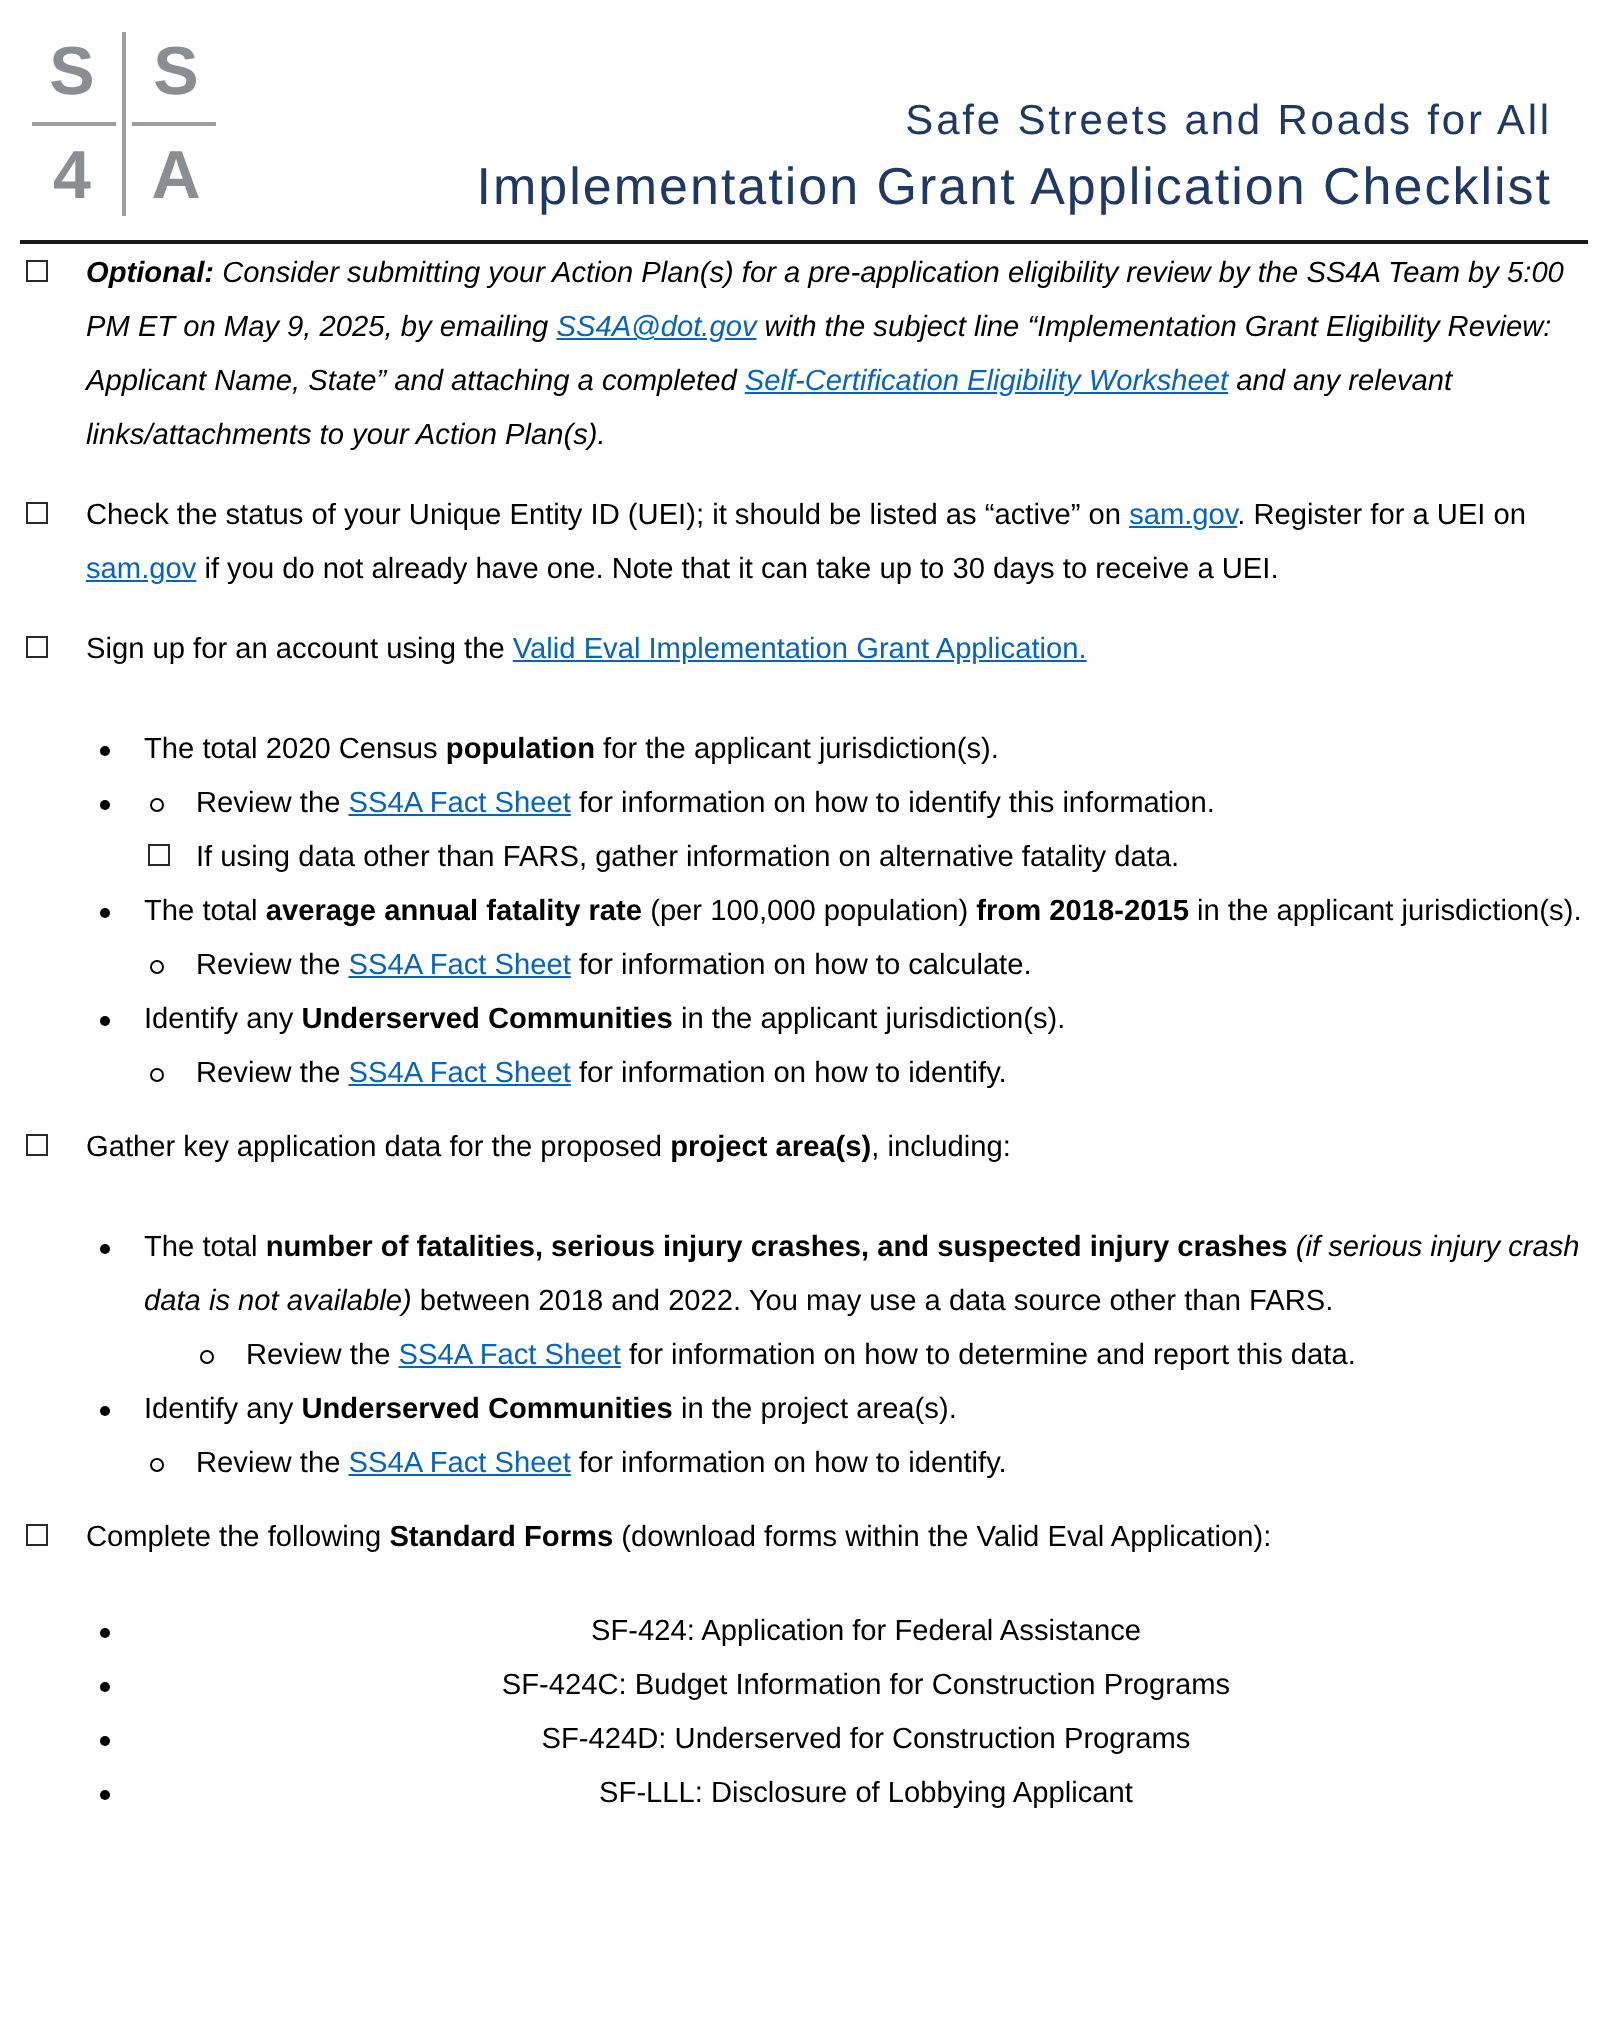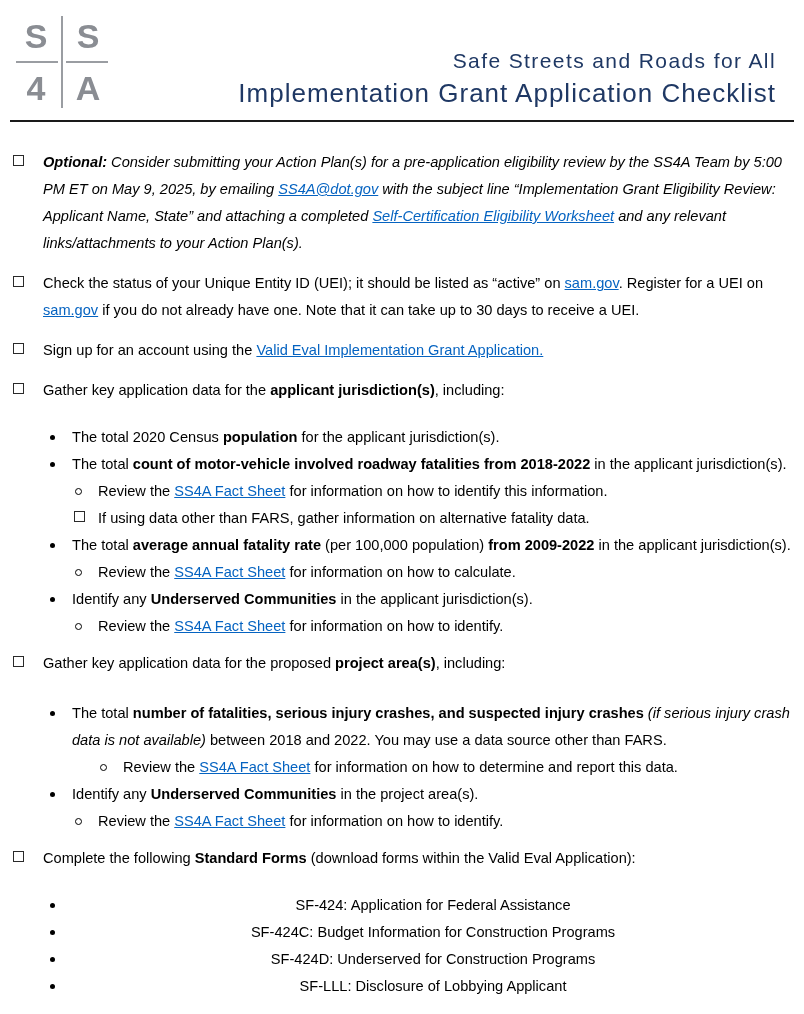--- a/index.html
+++ b/index.html
@@ -103,21 +103,21 @@
     position: absolute;
     left: 10px;
     top: 120px;
     width: 784px;
     height: 2px;
     background: #1a1a1a;
   }
 
   
   .content {
-    padding: 27px 10px 0 10px;
+    padding: 2px 10px 0 10px;
     font-size: 14.6px;
     line-height: 27px;
   }
 
   
   .item-l0 {
     position: relative;
     padding-left: 33px;
     margin-bottom: 13px;
   }
@@ -263,50 +263,45 @@
     <div class="item-l0">
       <span class="cbx"></span>
       <span><span>Check the status of your Unique Entity ID (UEI); it should be listed as “active” on </span><span class="lnk">sam.gov</span><span>. Register for a UEI on </span><span class="lnk">sam.gov</span><span> if you do not already have one. Note that it can take up to 30 days to receive a UEI.</span></span>
     </div>
 
     <div class="item-l0">
       <span class="cbx"></span>
       <span><span>Sign up for an account using the </span><span class="lnk">Valid Eval Implementation Grant Application.</span></span>
     </div>
 
-    <div class="item-l0" style="margin-bottom:10px;">
-      <span class="cbx"></span>
-      <span><span>Gather key application data for the </span><span class="b">applicant jurisdiction(s)</span><span>, including:</span></span>
-    </div>
 
     <div class="group-gap"></div>
 
     <div class="item-l1">
       <span class="bul"></span>
       <span><span>The total 2020 Census </span><span class="b">population</span><span> for the applicant jurisdiction(s).</span></span>
     </div>
 
     <div class="item-l1">
       <span class="bul"></span>
-      <span><span>The total </span><span class="b">count of motor-vehicle involved roadway fatalities from 2018-2022</span><span> in the applicant jurisdiction(s).</span></span>
     </div>
 
     <div class="item-l2">
       <span class="cir"></span>
       <span><span>Review the </span><span class="lnk">SS4A Fact Sheet</span><span> for information on how to identify this information.</span></span>
     </div>
 
     <div class="item-l2cb">
       <span class="cbx"></span>
       <span>If using data other than FARS, gather information on alternative fatality data.</span>
     </div>
 
     <div class="item-l1">
       <span class="bul"></span>
-      <span><span>The total </span><span class="b">average annual fatality rate</span><span> (per 100,000 population) </span><span class="b">from 2009-2022</span><span> in the applicant jurisdiction(s).</span></span>
+      <span><span>The total </span><span class="b">average annual fatality rate</span><span> (per 100,000 population) </span><span class="b">from 2018-2015</span><span> in the applicant jurisdiction(s).</span></span>
     </div>
 
     <div class="item-l2">
       <span class="cir"></span>
       <span><span>Review the </span><span class="lnk">SS4A Fact Sheet</span><span> for information on how to calculate.</span></span>
     </div>
 
     <div class="item-l1">
       <span class="bul"></span>
       <span><span>Identify any </span><span class="b">Underserved Communities</span><span> in the applicant jurisdiction(s).</span></span>

